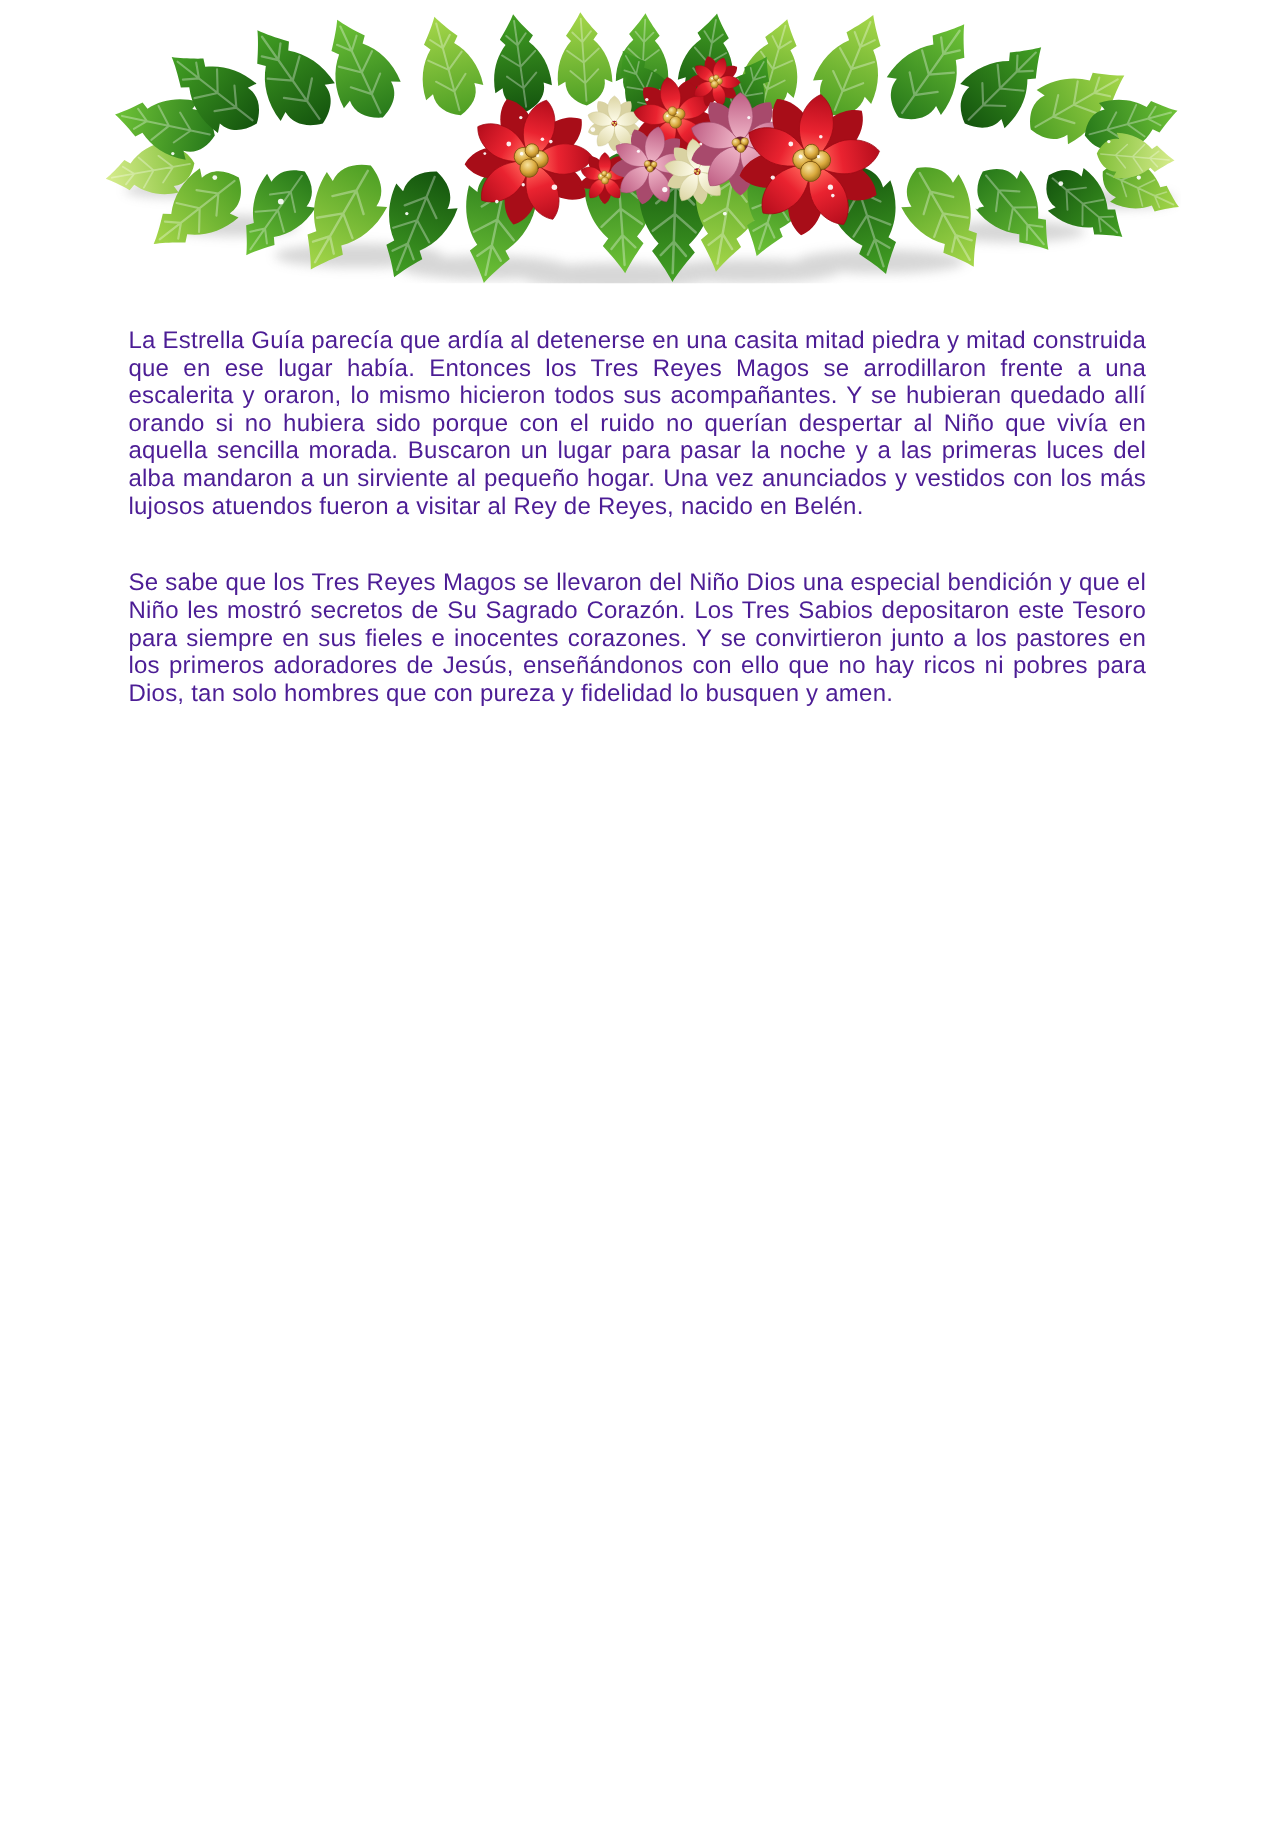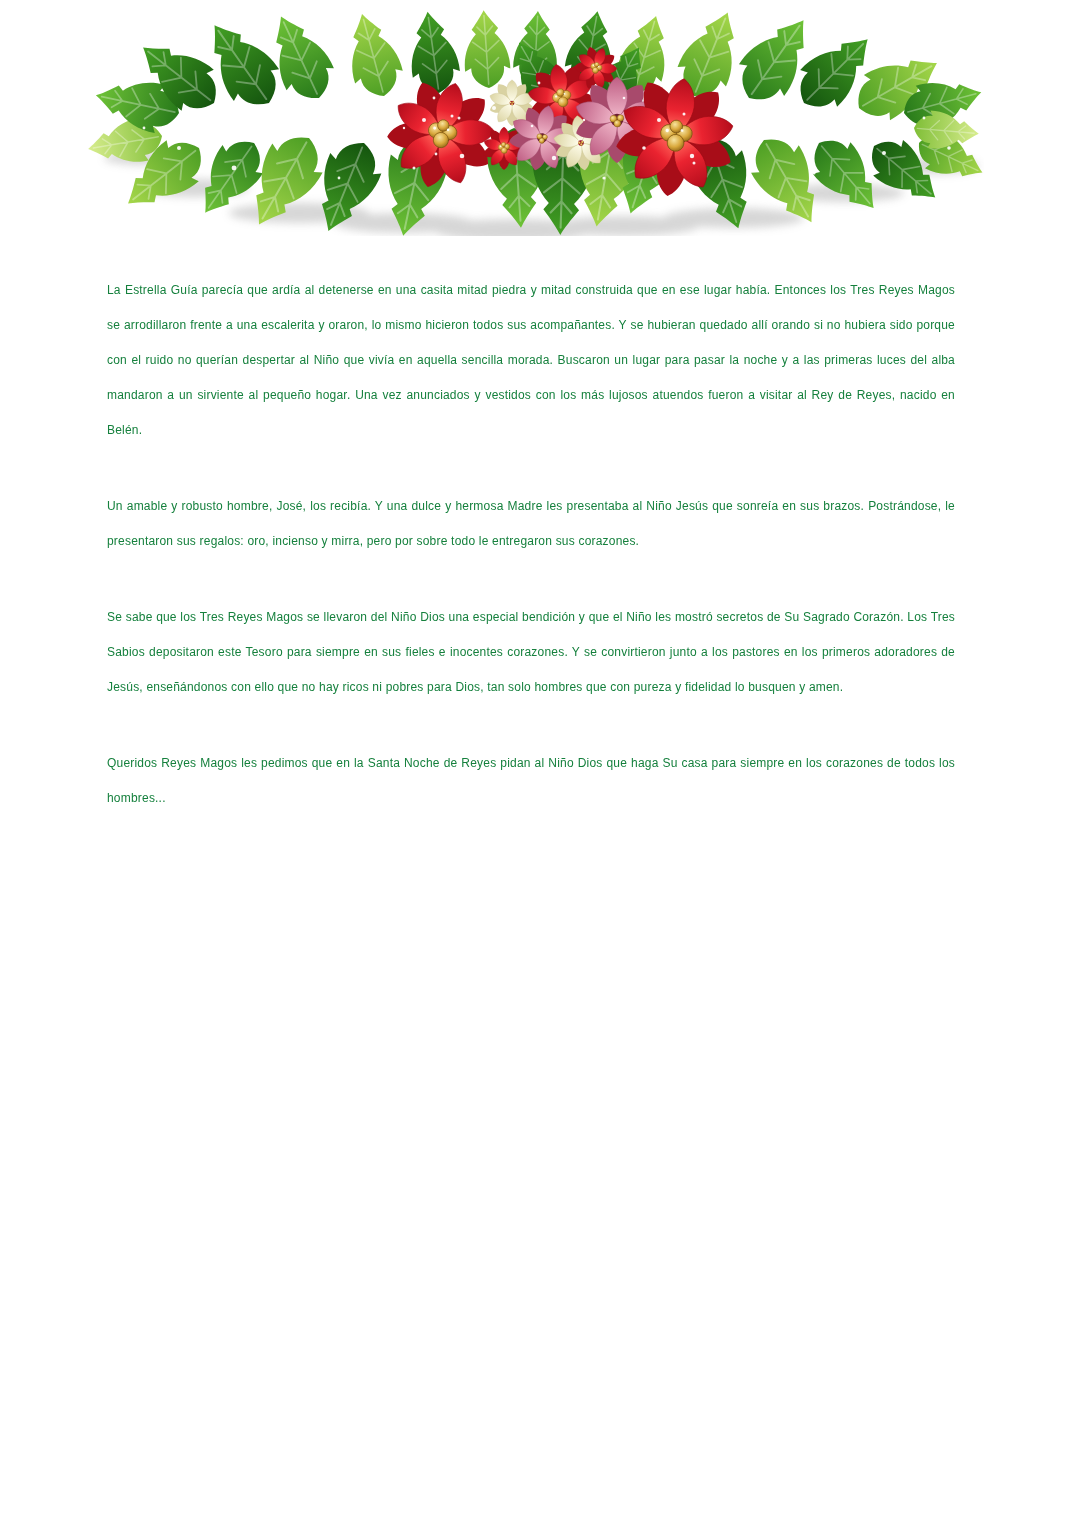--- a/index.html
+++ b/index.html
@@ -20,24 +20,24 @@
     padding-top: 8px;
     display: flex;
     justify-content: center;
   }
   .garland-wrap svg { display: block; }
   .content {
     padding: 37px 113px 0 107px;
   }
   p.story {
     margin: 0 0 41px 0;
-    font-size: 12px;
-    line-height: 35px;
+    font-size: 20px;
+    line-height: 23px;
     letter-spacing: 0.2px;
-    color: #15803d;
+    color: #4c1d95;
     text-align: justify;
     font-weight: 400;
   }
 </style>
 </head>
 <body>
 
 <div class="page">
 
   <div class="garland-wrap">
@@ -251,18 +251,16 @@
           <circle cx="608" cy="148" r="2.2"></circle>
         <circle cx="600" cy="106" r="1.5"></circle>
           <circle cx="448" cy="118" r="1.3"></circle>
           <circle cx="500" cy="112" r="1.3"></circle>
       </g>
     </svg>
   </div>
 
   <article class="content">
     <p class="story">La Estrella Guía parecía que ardía al detenerse en una casita mitad piedra y mitad construida que en ese lugar había. Entonces los Tres Reyes Magos se arrodillaron frente a una escalerita y oraron, lo mismo hicieron todos sus acompañantes. Y se hubieran quedado allí orando si no hubiera sido porque con el ruido no querían despertar al Niño que vivía en aquella sencilla morada. Buscaron un lugar para pasar la noche y a las primeras luces del alba mandaron a un sirviente al pequeño hogar. Una vez anunciados y vestidos con los más lujosos atuendos fueron a visitar al Rey de Reyes, nacido en Belén.</p>
-    <p class="story">Un amable y robusto hombre, José, los recibía. Y una dulce y hermosa Madre les presentaba al Niño Jesús que sonreía en sus brazos. Postrándose, le presentaron sus regalos: oro, incienso y mirra, pero por sobre todo le entregaron sus corazones.</p>
     <p class="story">Se sabe que los Tres Reyes Magos se llevaron del Niño Dios una especial bendición y que el Niño les mostró secretos de Su Sagrado Corazón. Los Tres Sabios depositaron este Tesoro para siempre en sus fieles e inocentes corazones. Y se convirtieron junto a los pastores en los primeros adoradores de Jesús, enseñándonos con ello que no hay ricos ni pobres para Dios, tan solo hombres que con pureza y fidelidad lo busquen y amen.</p>
-    <p class="story">Queridos Reyes Magos les pedimos que en la Santa Noche de Reyes pidan al Niño Dios que haga Su casa para siempre en los corazones de todos los hombres...</p>
   </article>
 
 </div>
 
 </body></html>

